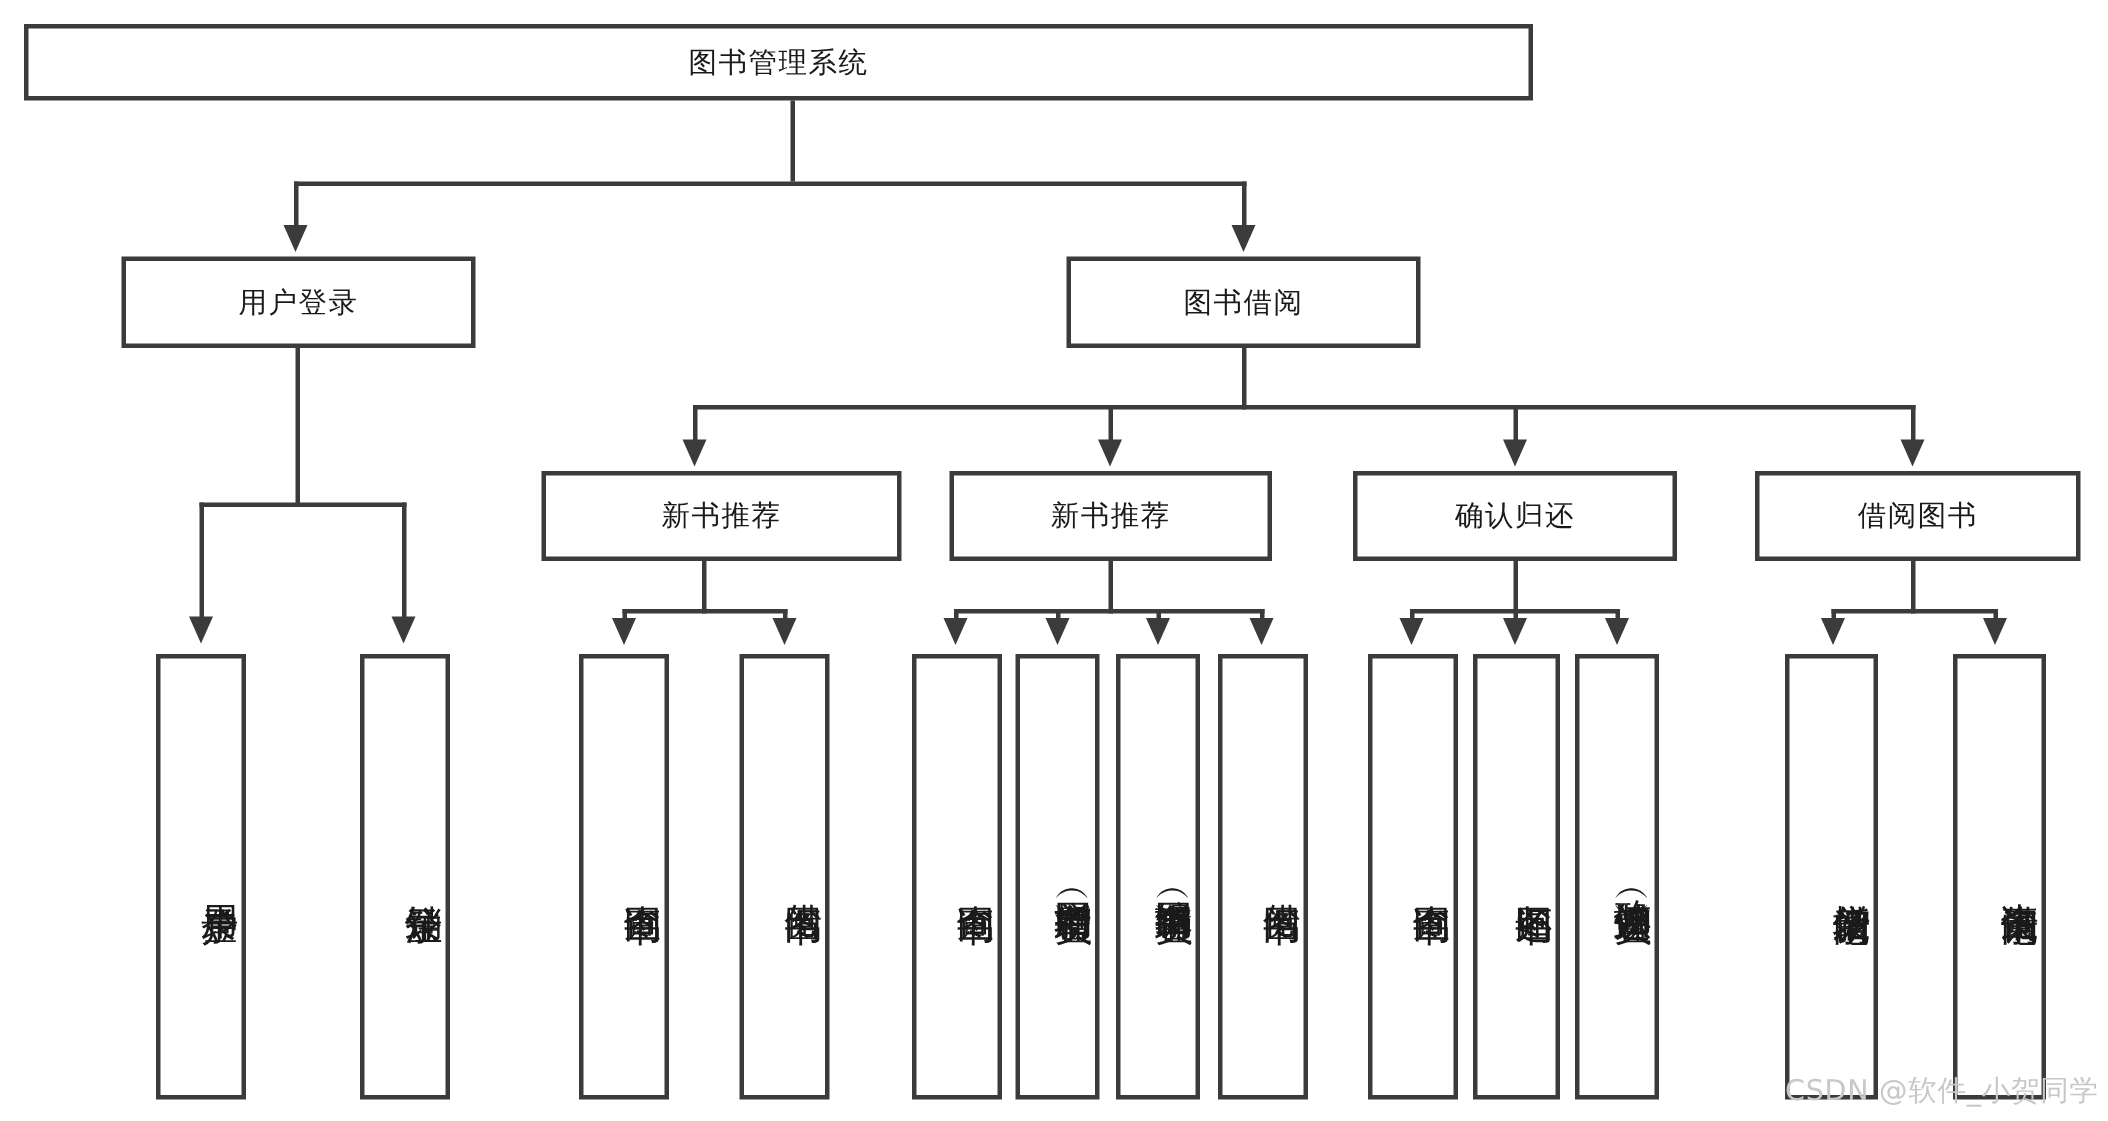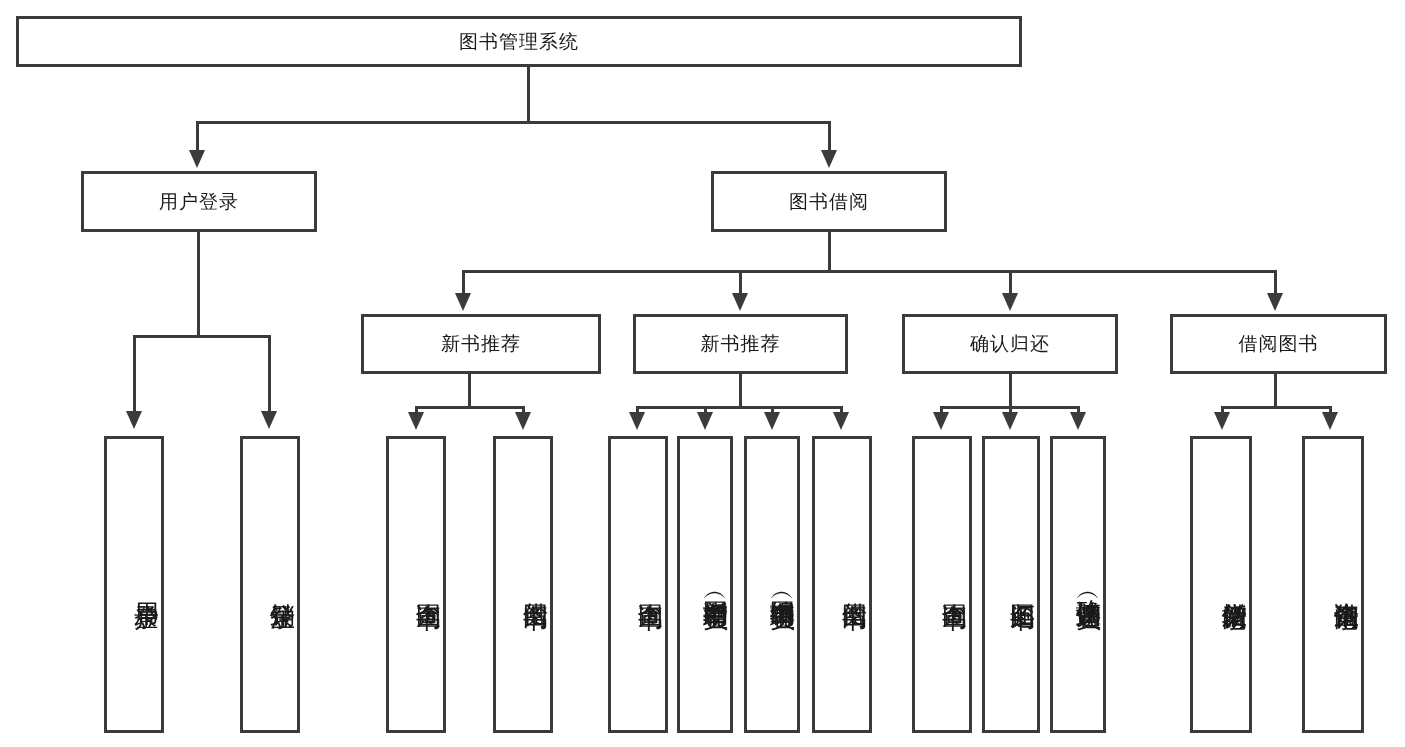--- a/index.html
+++ b/index.html
@@ -204,14 +204,15 @@
     <span class="vlabel">确认归还（管理员）</span>
   </div>
 
   <div class="node vert" style="left:1190px; top:436px; width:62px; height:297px;">
     <span class="vlabel">新增借阅记录</span>
   </div>
   <div class="node vert" style="left:1302px; top:436px; width:62px; height:297px;">
     <span class="vlabel">查询借阅记录</span>
   </div>
 
+  <div id="watermark" style="left:1190px; top:714px;">CSDN @软件_小贺同学</div>
 
 </div>
 
 </body></html>

